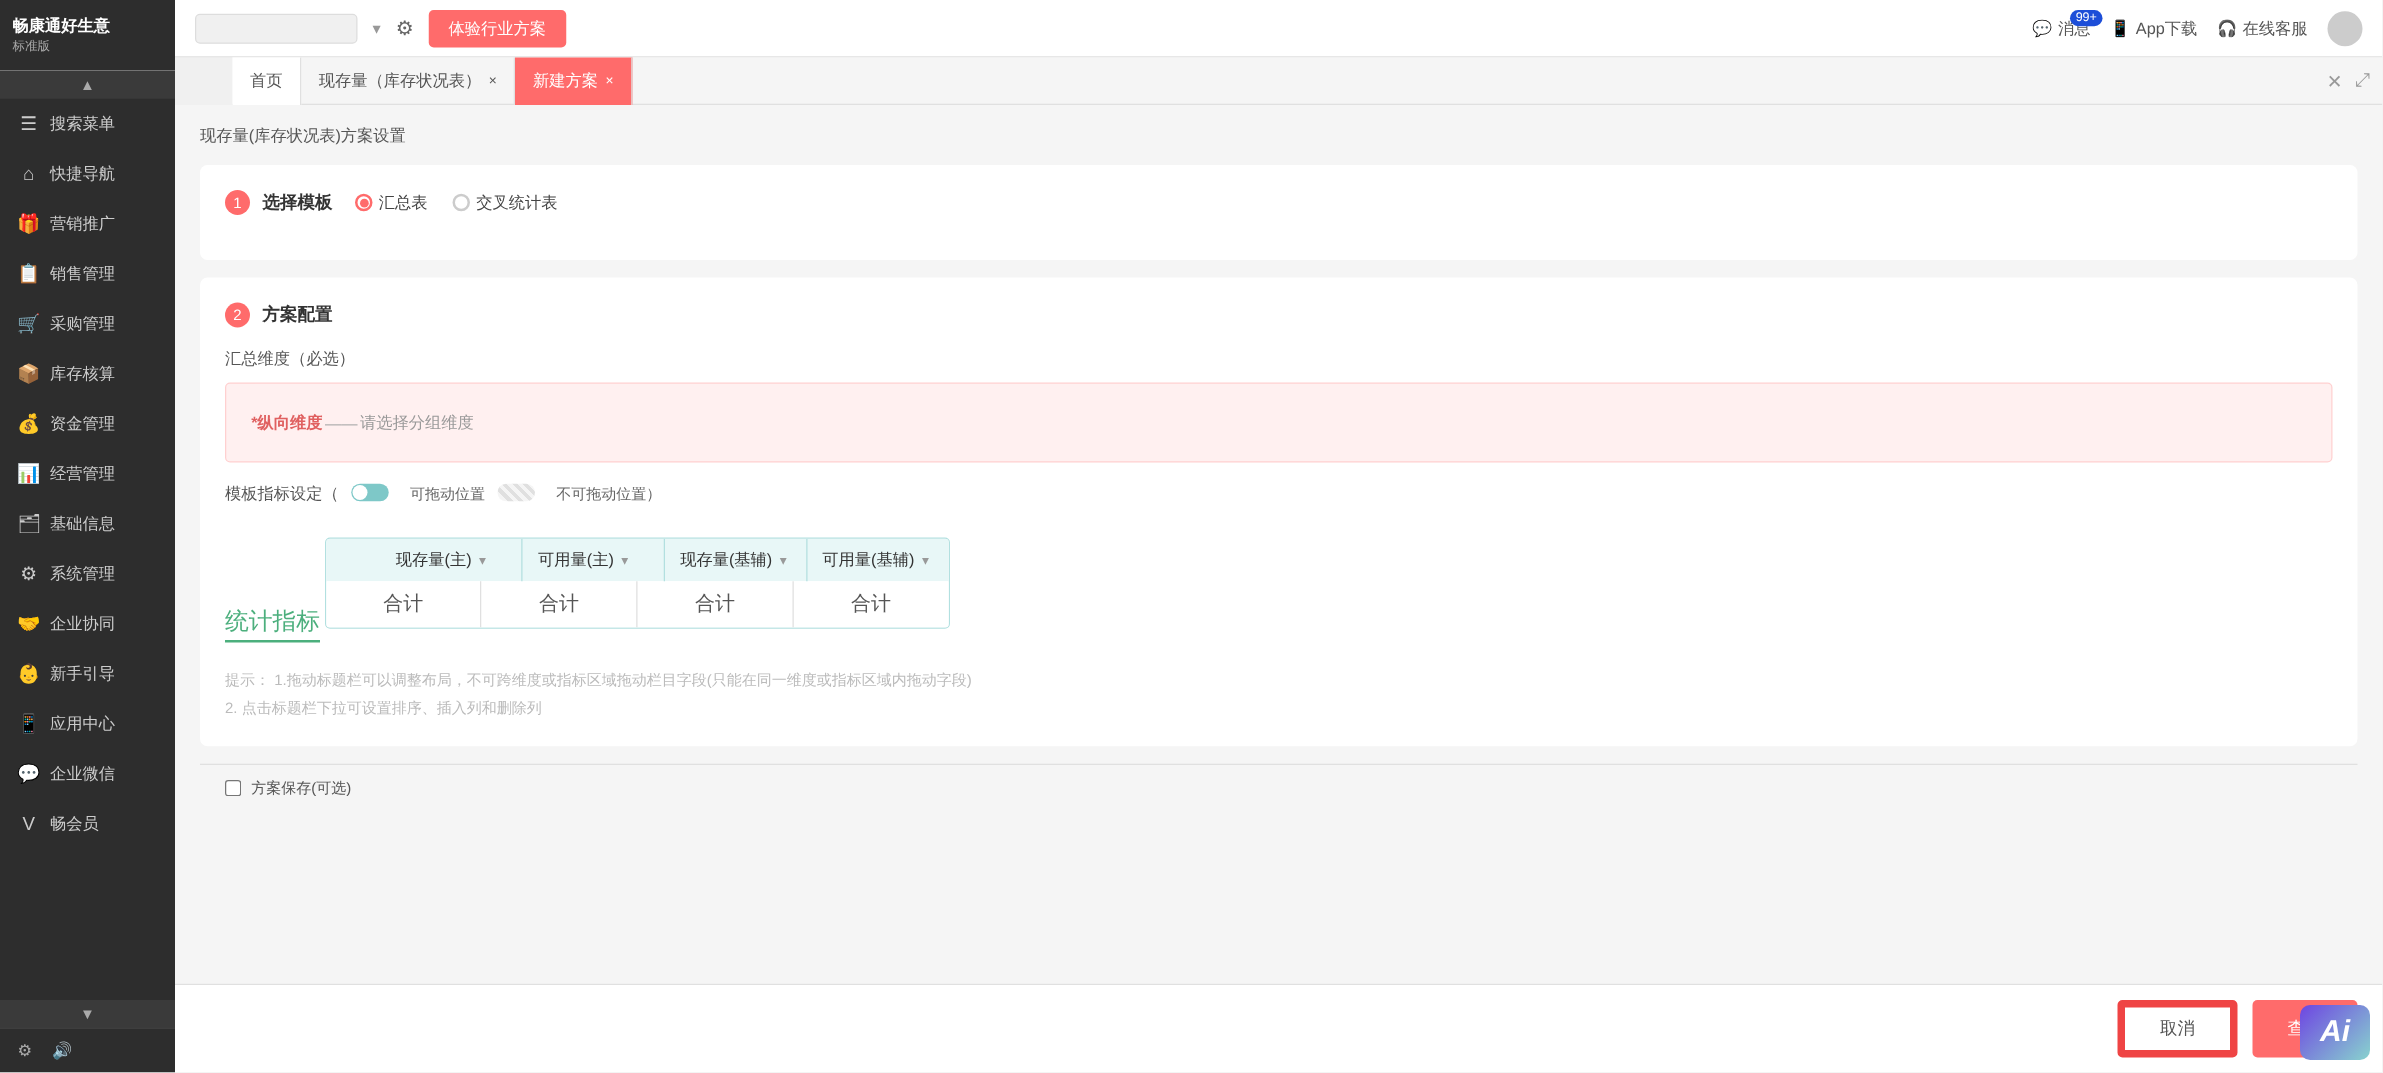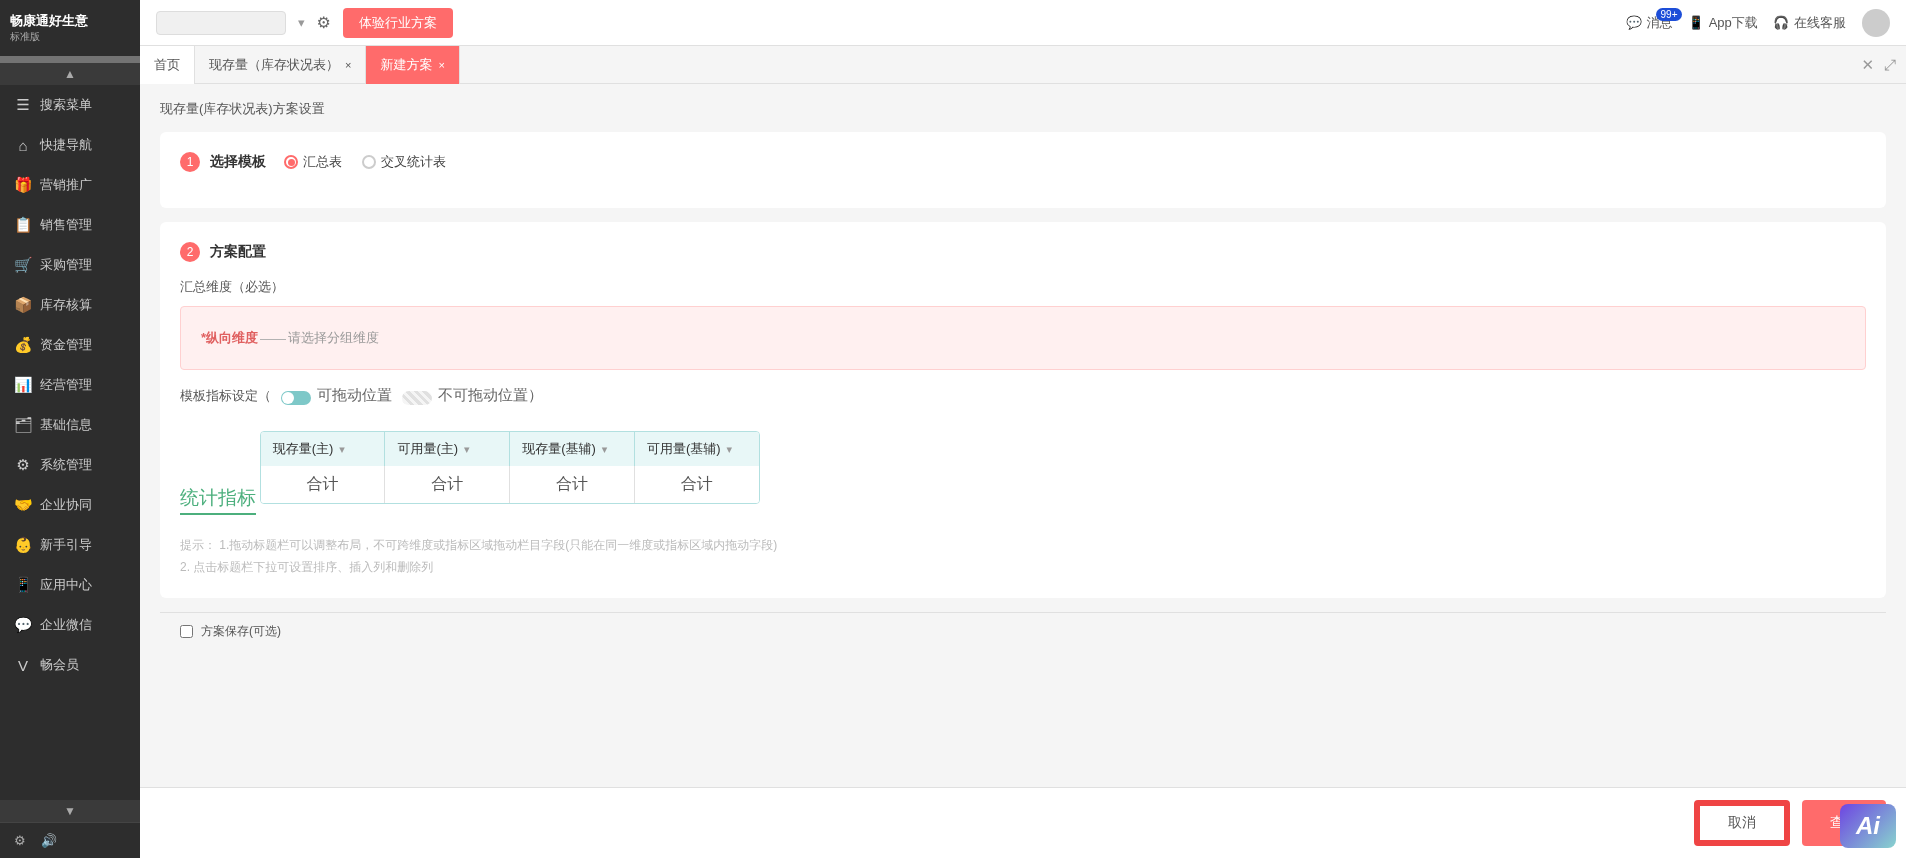--- a/index.html
+++ b/index.html
@@ -12,21 +12,21 @@
       color: #ccc;
       display: flex;
       flex-direction: column;
       flex-shrink: 0;
       height: 100%;
     }
     .sidebar-logo {
       padding: 12px 10px;
       color: #fff;
       font-size: 12px;
-      border-bottom: 7px solid #737373;
+      border-bottom: 1px solid #737373;
     }
     .sidebar-logo .app-name { font-size: 13px; font-weight: bold; color: #fff; }
     .sidebar-logo .version { font-size: 10px; color: #aaa; }
     .sidebar-scroll-up, .sidebar-scroll-down {
       background: #3a3a3a;
       color: #aaa;
       text-align: center;
       padding: 4px;
       cursor: pointer;
       font-size: 12px;
@@ -123,20 +123,21 @@
 
     
     .tabs-bar {
       background: #f5f5f5;
       display: flex;
       align-items: center;
       padding: 0 0;
       height: 38px;
       border-bottom: 1px solid #e0e0e0;
       flex-shrink: 0;
+      margin-left: 46px;
     }
     .tab {
       display: flex;
       align-items: center;
       padding: 0 14px;
       height: 38px;
       cursor: pointer;
       font-size: 13px;
       color: #555;
       border-right: 1px solid #e0e0e0;
@@ -249,23 +250,23 @@
     .indicator-settings-label {
       font-size: 13px;
       color: #555;
       margin-bottom: 26px;
       display: flex;
       align-items: center;
       gap: 10px;
     }
     .toggle-legend {
       display: flex;
-      align-items: flex-end;
-      gap: 6px;
-      font-size: 15px;
+      align-items: flex-start;
+      gap: 17px;
+      font-size: 12px;
       color: #666;
     }
     .toggle-pill {
       width: 30px; height: 14px;
       background: #7ec8c8;
       border-radius: 7px;
       position: relative;
     }
     .toggle-dot {
       width: 12px; height: 12px;
@@ -296,20 +297,21 @@
     .stats-table {
       border: 1px solid #b2e0e0;
       border-radius: 4px;
       overflow: hidden;
       min-width: 500px;
       display: inline-block;
     }
     .stats-table-header {
       display: flex;
       background: #e8f7f7;
+      padding-left: 44px;
     }
     .stats-col {
       flex: 1;
       padding: 8px 12px;
       border-right: 1px solid #b2e0e0;
       display: flex;
       align-items: center;
       gap: 6px;
       font-size: 13px;
       color: #333;

